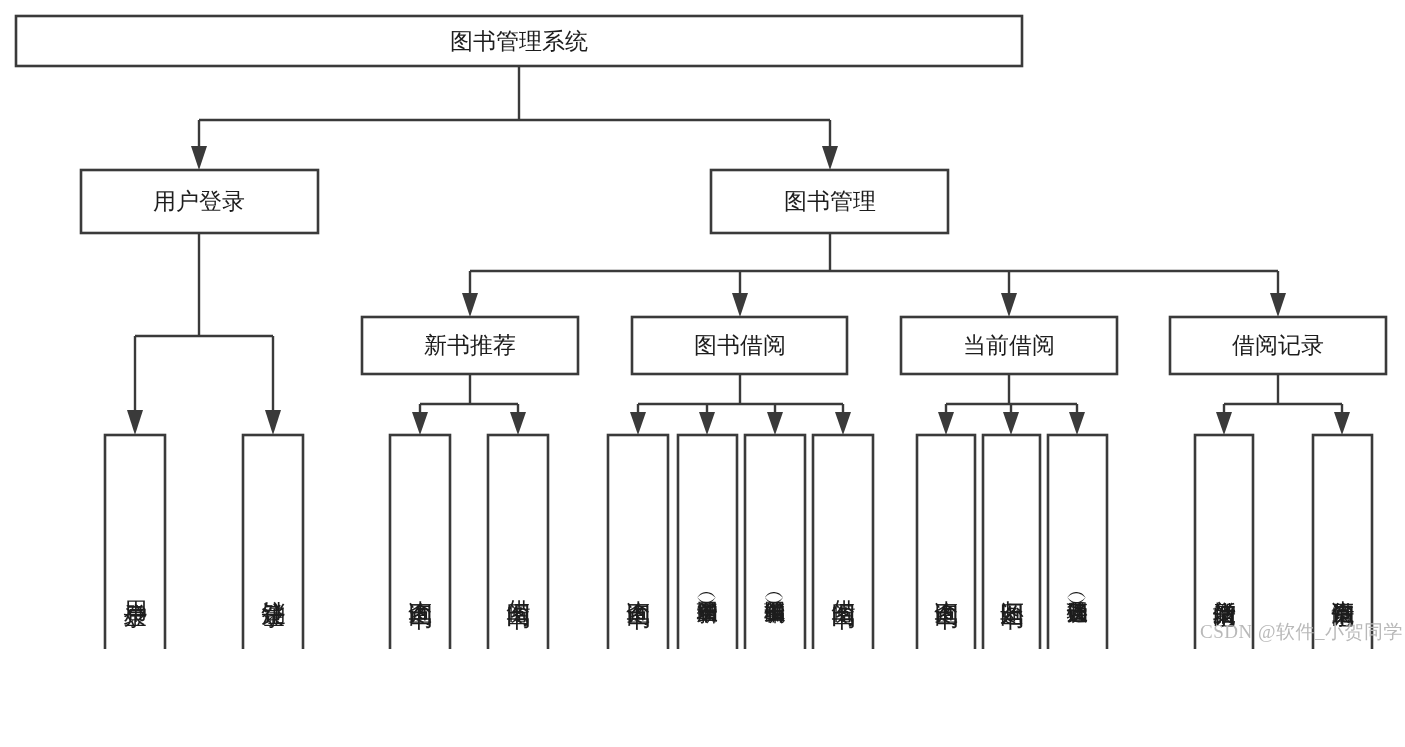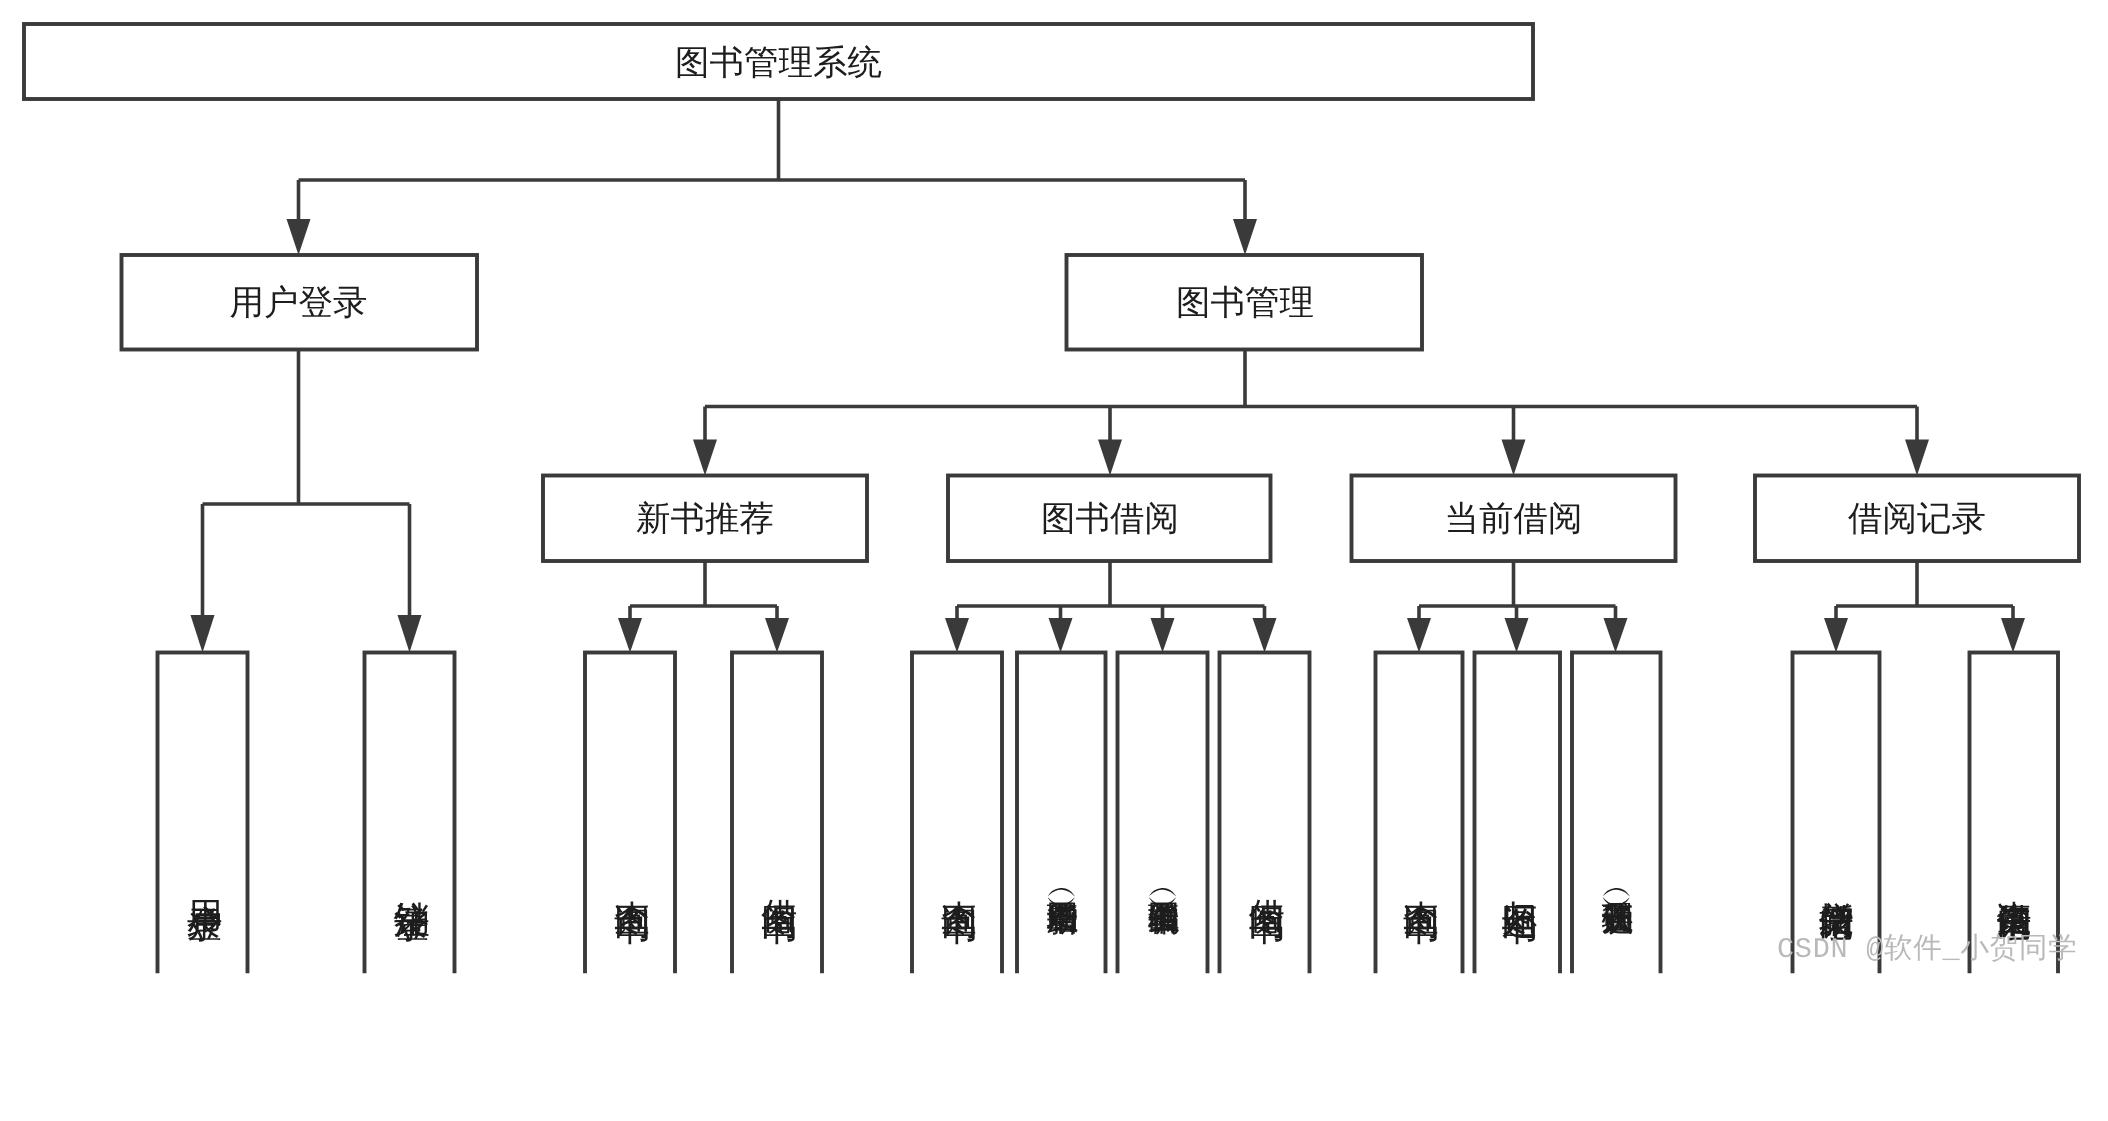--- a/index.html
+++ b/index.html
@@ -68,23 +68,23 @@
     font-family: "Liberation Sans", "DejaVu Sans", sans-serif;
     font-size: 24px;
     line-height: 1.12;
     letter-spacing: 2px;
     color: #1d1d1d;
     white-space: nowrap;
     text-align: center;
   }
   .watermark {
     position: absolute;
-    right: 20px;
+    right: 2px;
     bottom: 4px;
-    font-family: Liberation Mono, monospace;
+    font-family: Liberation Serif, serif;
     font-size: 19px;
     color: #b9b9b9;
     letter-spacing: 0.5px;
     white-space: nowrap;
     pointer-events: none;
   }
 </style>
 </head>
 <body>
 

